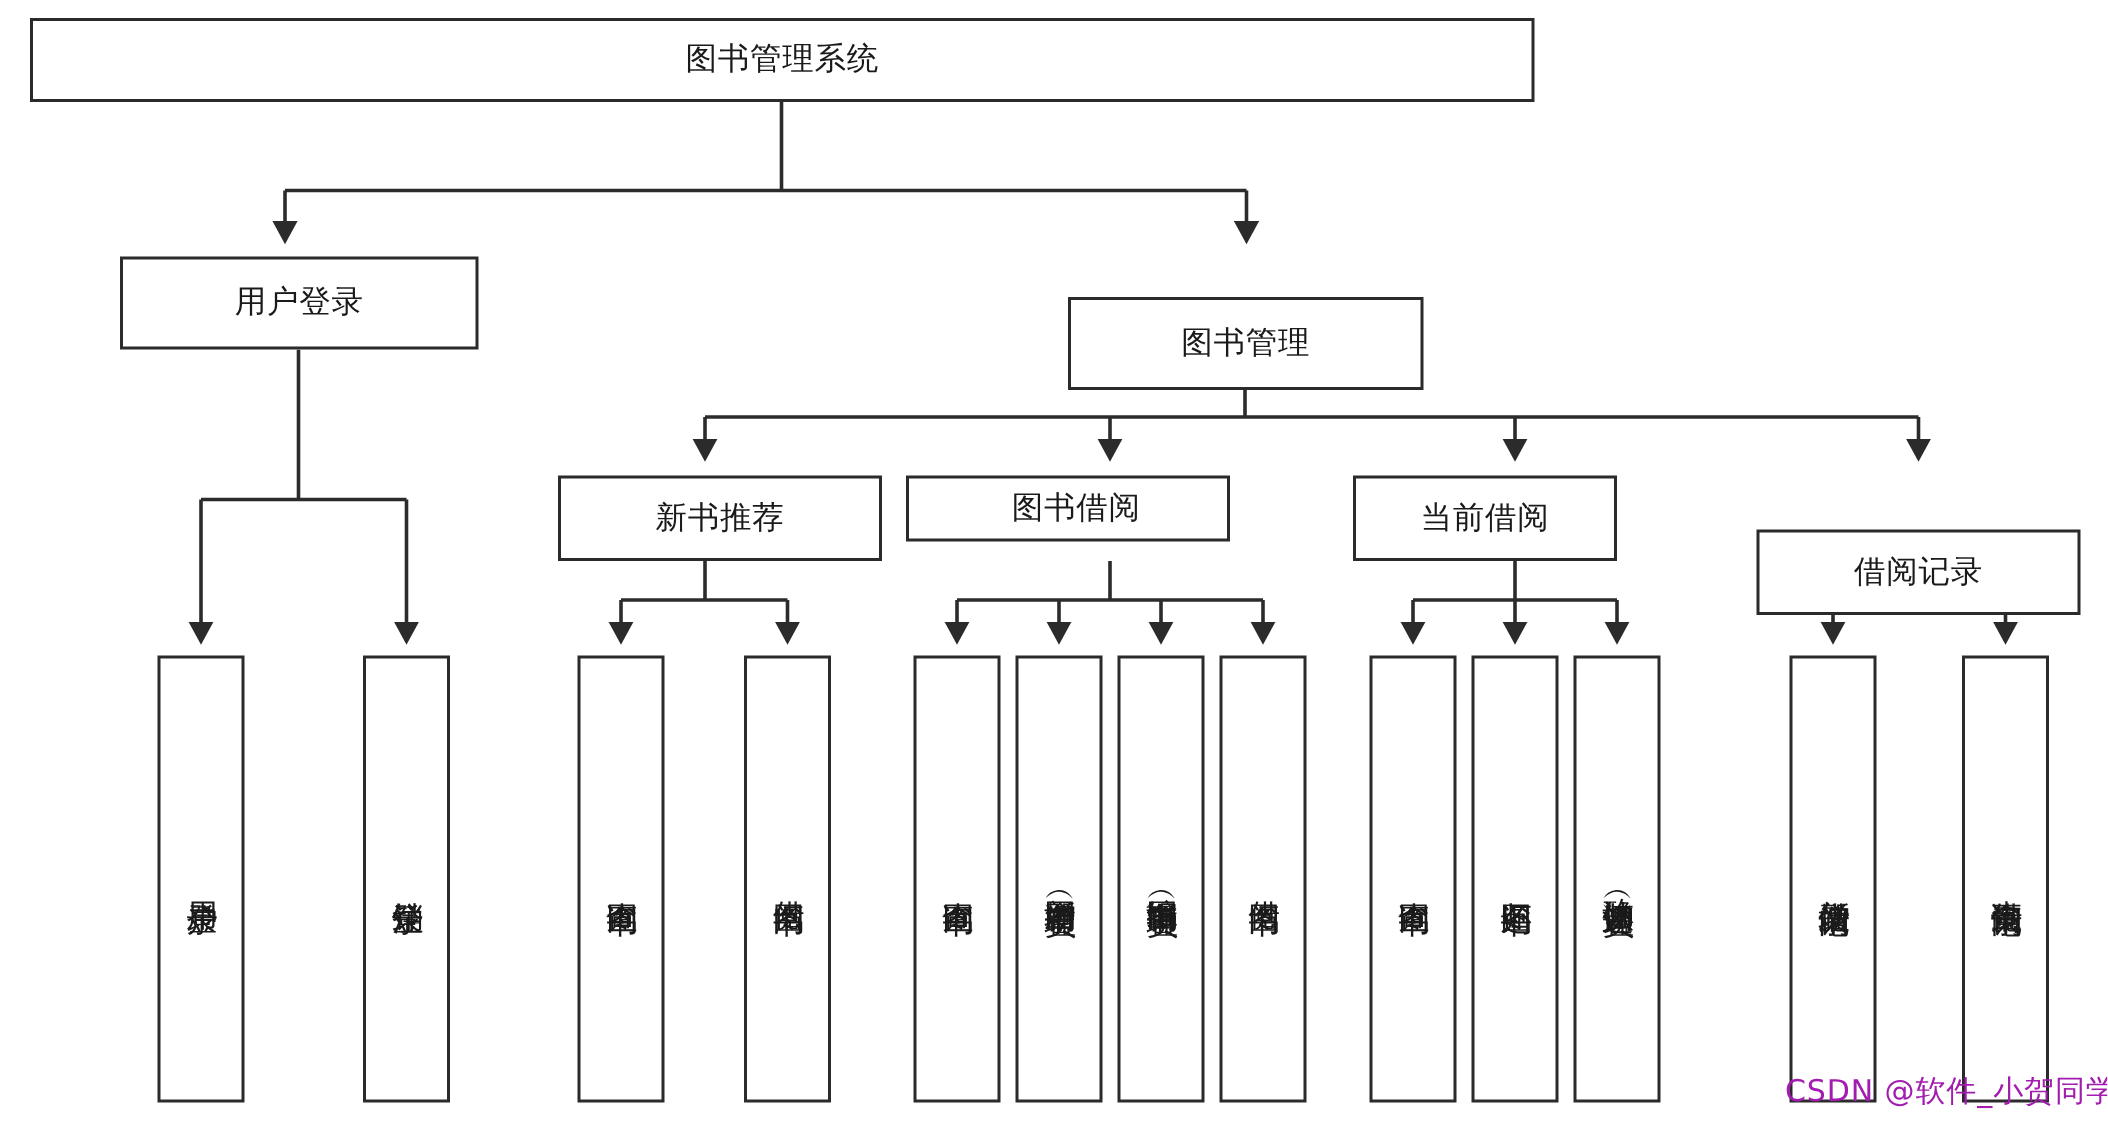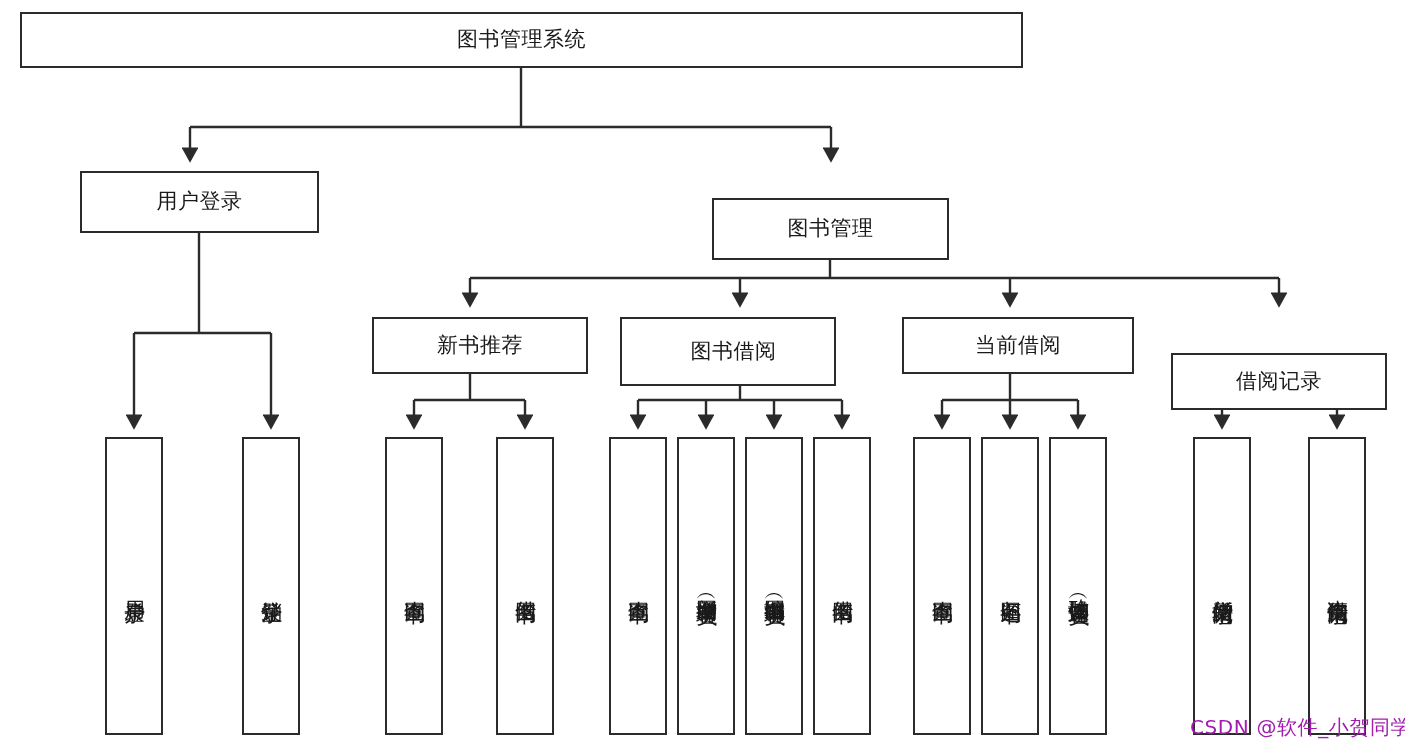--- a/index.html
+++ b/index.html
@@ -124,24 +124,24 @@
   <div class="node h" style="left:80px; top:171px; width:239px; height:62px;">
     <span>用户登录</span>
   </div>
   <div class="node h" style="left:712px; top:182px; width:237px; height:62px;margin-top:16px;">
     <span>图书管理</span>
   </div>
 
   <div class="node h" style="left:362px; top:317px; width:216px; height:57px;margin-left:10px;">
     <span>新书推荐</span>
   </div>
-  <div class="node h" style="left:620px; top:317px; width:216px; height:69px;padding-left:11px;">
+  <div class="node h" style="left:604px; top:317px; width:216px; height:44px;padding-left:11px;">
     <span>图书借阅</span>
   </div>
-  <div class="node h" style="left:902px; top:317px; width:232px; height:57px;">
+  <div class="node h" style="left:902px; top:317px; width:176px; height:57px;">
     <span>当前借阅</span>
   </div>
   <div class="node h" style="left:1171px; top:317px; width:216px; height:57px;margin-top:36px;">
     <span>借阅记录</span>
   </div>
 
   <div class="node v" style="left:105px; top:437px; width:58px; height:298px;">
     <span class="vtext">用户登录</span>
   </div>
   <div class="node v" style="left:242px; top:437px; width:58px; height:298px;">

